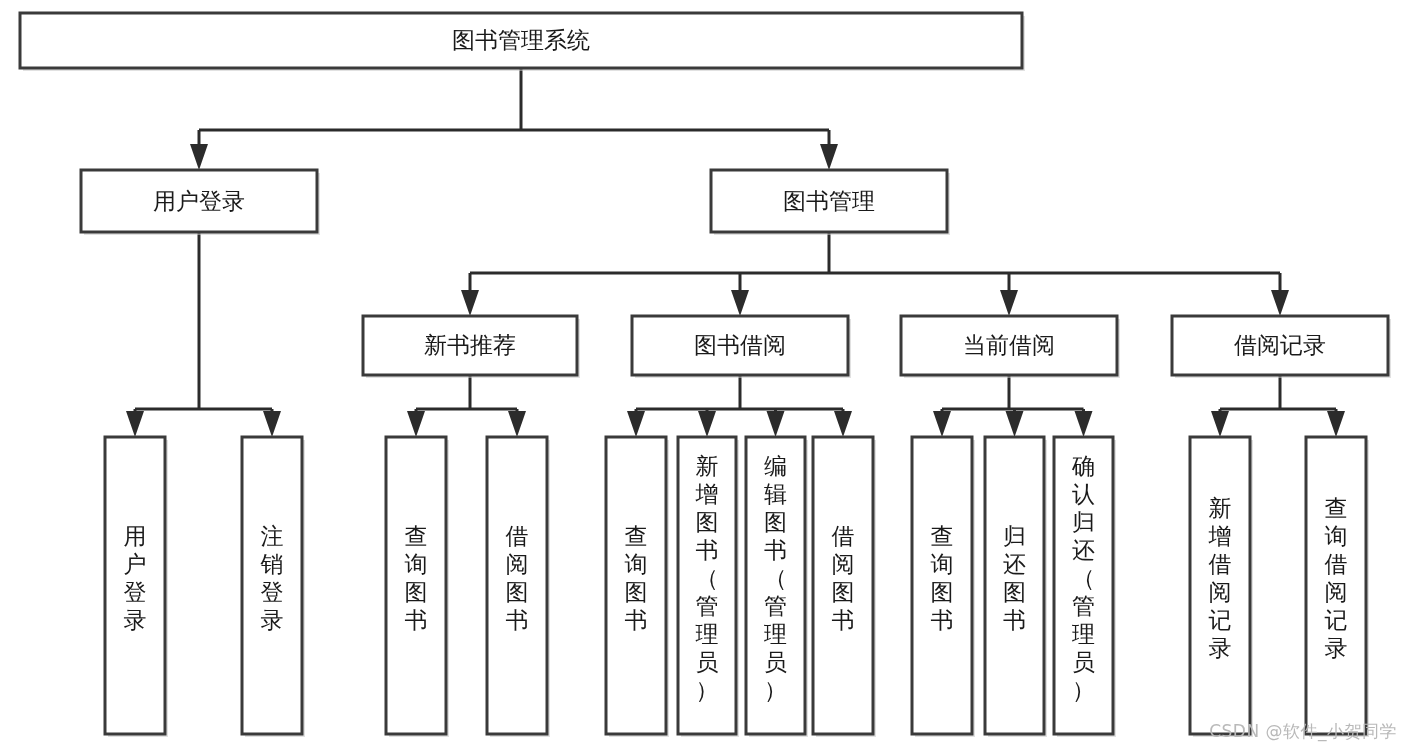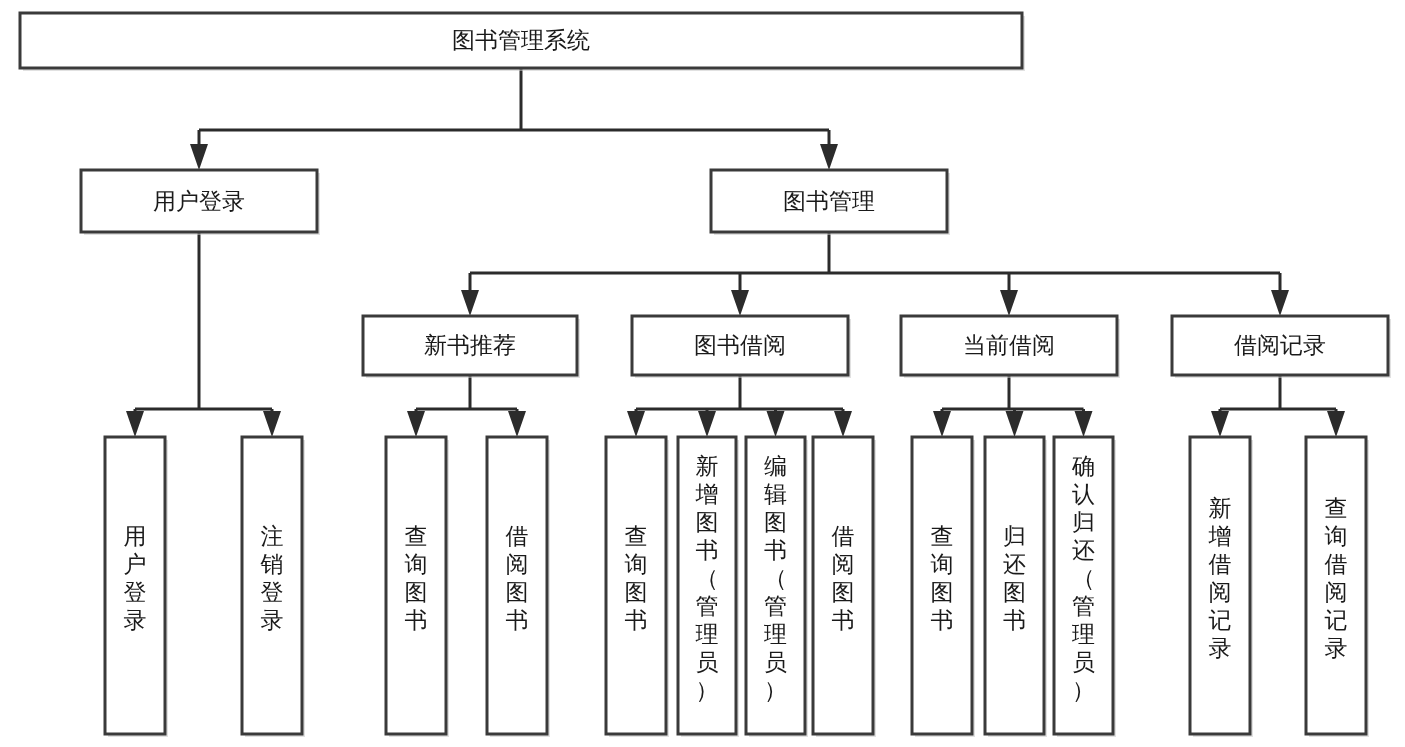--- a/index.html
+++ b/index.html
@@ -242,13 +242,14 @@
           <rect x="1190" y="437" width="60" height="297" class="node-box"></rect>
           <text x="1220" class="node-label-v"><tspan x="1220" y="515.5">新</tspan><tspan x="1220" y="543.5">增</tspan><tspan x="1220" y="571.5">借</tspan><tspan x="1220" y="599.5">阅</tspan><tspan x="1220" y="627.5">记</tspan><tspan x="1220" y="655.5">录</tspan></text>
         </g>
         <g>
           <rect x="1309" y="440" width="60" height="297" class="node-shadow"></rect>
           <rect x="1306" y="437" width="60" height="297" class="node-box"></rect>
           <text x="1336" class="node-label-v"><tspan x="1336" y="515.5">查</tspan><tspan x="1336" y="543.5">询</tspan><tspan x="1336" y="571.5">借</tspan><tspan x="1336" y="599.5">阅</tspan><tspan x="1336" y="627.5">记</tspan><tspan x="1336" y="655.5">录</tspan></text>
         </g>
       </g>
   </svg>
+  <div class="watermark">CSDN @软件_小贺同学</div>
 </div>
 
 </body></html>

